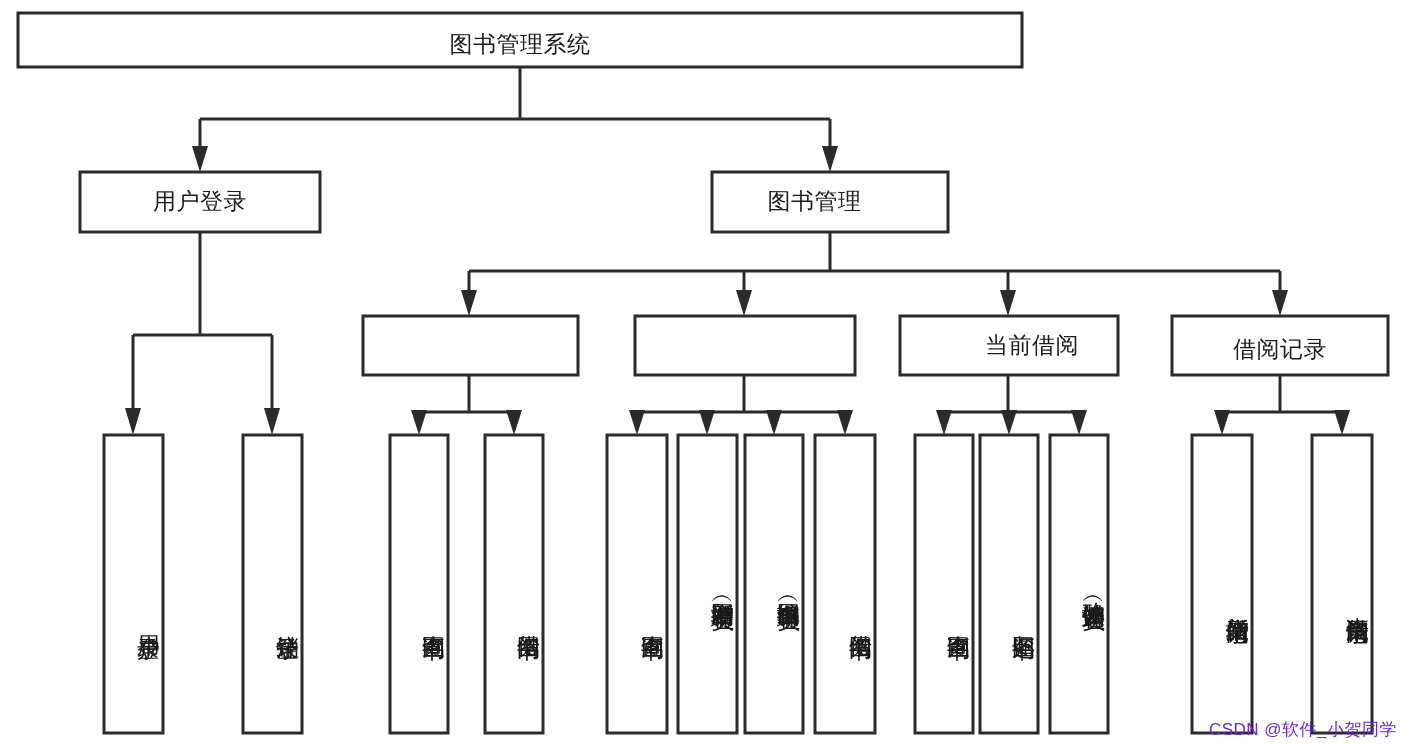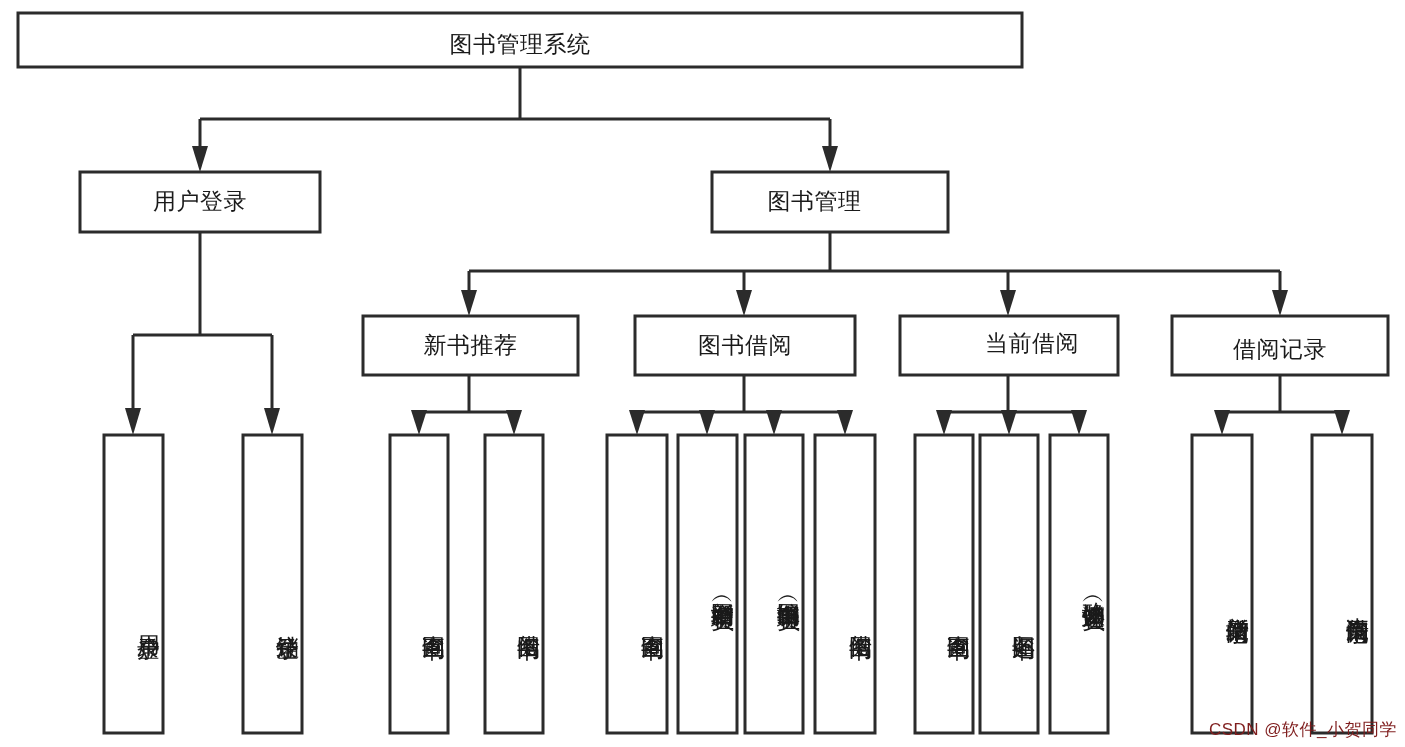--- a/index.html
+++ b/index.html
@@ -65,21 +65,21 @@
     writing-mode: vertical-rl;
     text-orientation: upright;
     letter-spacing: 1px;
     pointer-events: none;
     overflow: hidden;
   }
   .watermark {
     position: absolute;
     right: 8px;
     bottom: 6px;
-    color: #7f1d1d;
+    color: #6d28d9;
     font-size: 17px;
     letter-spacing: 0.5px;
     white-space: nowrap;
     pointer-events: none;
     margin-top: 24px;
   }
 </style>
 </head>
 <body>
 
@@ -165,23 +165,21 @@
     <polygon class="arrow-head" points="1222,435 1214,410 1230,410"></polygon>
     <polygon class="arrow-head" points="1342,435 1334,410 1350,410"></polygon>
 
   </svg>
 
   <div class="node-label-h" style="left:18px; top:13px; width:1004px; height:64px;">图书管理系统</div>
 
   <div class="node-label-h" style="left:80px; top:172px; width:240px; height:60px;">用户登录</div>
   <div class="node-label-h" style="left:712px; top:172px; width:205px; height:60px;">图书管理</div>
 
-  <div class="node-label-h" style="left:363px; top:316px; width:215px; height:59px;">新书推荐</div>
-  <div class="node-label-h" style="left:635px; top:316px; width:220px; height:59px;">图书借阅</div>
-  <div class="node-label-h" style="left:900px; top:316px; width:264px; height:59px;font-family:Liberation Mono, monospace;">当前借阅</div>
+  <div class="node-label-h" style="left:900px; top:316px; width:264px; height:59px;">当前借阅</div>
   <div class="node-label-h" style="left:1172px; top:316px; width:216px; height:68px;">借阅记录</div>
 
   <div class="node-label-v" style="left:104px; top:505px; width:59px; height:228px;">用户登录</div>
   <div class="node-label-v" style="left:243px; top:505px; width:59px; height:228px;">注销登录</div>
 
   <div class="node-label-v" style="left:390px; top:505px; width:58px; height:228px;">查询图书</div>
   <div class="node-label-v" style="left:485px; top:505px; width:58px; height:228px;">借阅图书</div>
 
   <div class="node-label-v" style="left:607px; top:505px; width:60px; height:228px;">查询图书</div>
   <div class="node-label-v" style="left:678px; top:443px; width:59px; height:290px;">新增图书（管理员）</div>

